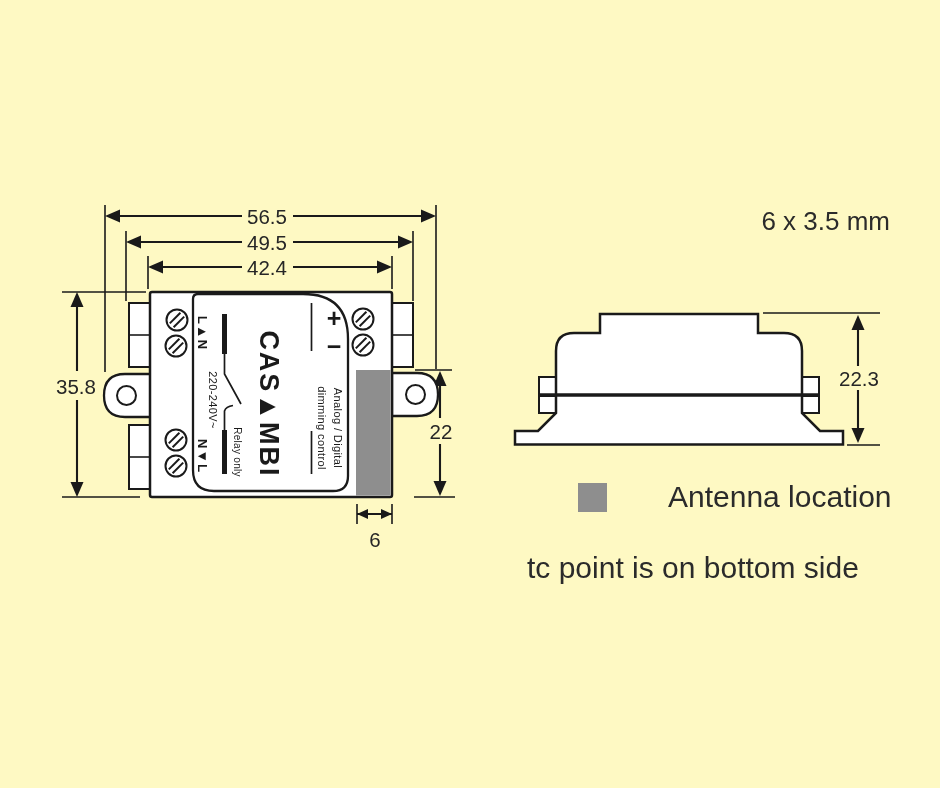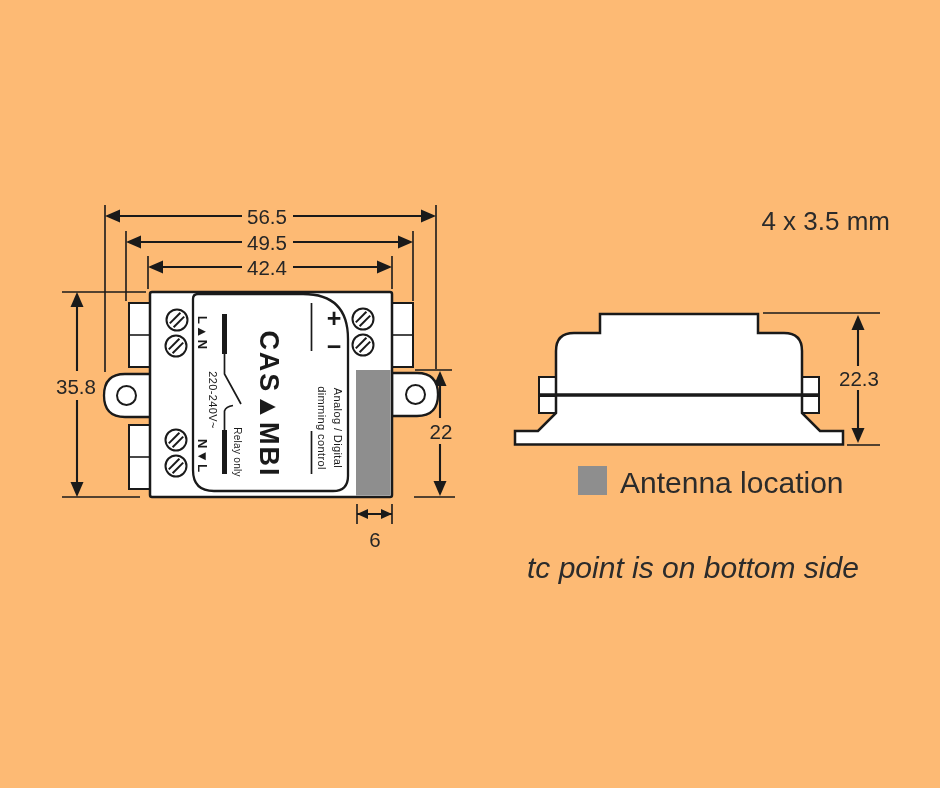--- a/index.html
+++ b/index.html
@@ -1,17 +1,17 @@
 <!DOCTYPE html>
 <html><head>
 <meta charset="utf-8">
 <style>
   html,body{margin:0;padding:0;background:#ffffff;}
   #canvas{
-    position:relative;width:940px;height:788px;background:#fdba74;overflow:hidden;
+    position:relative;width:940px;height:788px;background:#fef9c3;overflow:hidden;
     font-family:"Liberation Sans","DejaVu Sans",sans-serif;color:#2b2b2b;
   }
   .abs{position:absolute;}
   svg{position:absolute;overflow:visible;}
   
   .ext{stroke:#1a1a1a;stroke-width:1.6;fill:none;}
   .dim{stroke:#1a1a1a;stroke-width:2.1;fill:none;}
   .arr{fill:#1a1a1a;stroke:none;}
   .shape{fill:#ffffff;stroke:#1a1a1a;stroke-width:2.3;}
   .shape-thin{fill:#ffffff;stroke:#1a1a1a;stroke-width:2;}
@@ -20,24 +20,24 @@
   .seam{stroke:#1a1a1a;stroke-width:3.4;fill:none;}
   .dtxt{font-family:"Liberation Sans","DejaVu Sans",sans-serif;font-size:20.5px;fill:#262626;}
   .vtxt{font-family:"Liberation Sans","DejaVu Sans",sans-serif;fill:#1a1a1a;}
   .brand{font-size:27px;font-weight:700;letter-spacing:2px;}
   .term{font-size:13.5px;font-weight:700;letter-spacing:1px;}
   .small{font-size:11px;letter-spacing:0.4px;}
   .tiny{font-size:10px;letter-spacing:0.3px;}
   .pm{font-size:25px;font-weight:700;fill:#1a1a1a;}
   
   .mounting-note{top:204px;right:50px;text-align:right;font-size:26px;line-height:34px;color:#2b2b2b;}
-  .legend{top:466px;left:578px;display:flex;align-items:flex-start;}
+  .legend{top:480px;left:578px;display:flex;align-items:center;gap:48px;}
   .legend-swatch{width:29px;height:29px;background:#8e8e8e;margin-right:13px;}
   .legend-label{font-size:30px;color:#2b2b2b;}
-  .tc-note{top:551px;left:527px;font-size:30px;color:#2b2b2b;font-style:italic;}
+  .tc-note{top:551px;left:527px;font-size:30px;color:#2b2b2b;}
 </style>
 </head>
 <body>
 
 <div id="canvas">
 
   <svg style="left:50px;top:195px;" width="420" height="365" viewBox="50 195 420 365">
 
     <g>
       <line class="ext" x1="105" y1="205" x2="105" y2="372"></line>
@@ -201,21 +201,21 @@
       <line class="ext" x1="847" y1="445" x2="880" y2="445"></line>
       <line class="dim" x1="858" y1="320" x2="858" y2="366"></line>
       <line class="dim" x1="858" y1="390" x2="858" y2="438"></line>
       <polygon class="arr" points="858,315 851.5,330 864.5,330"></polygon>
       <polygon class="arr" points="858,443 851.5,428 864.5,428"></polygon>
       <text class="dtxt" x="859" y="378" text-anchor="middle" dominant-baseline="central">22.3</text>
     </g>
   </svg>
 
   <div class="abs mounting-note">
-    <div>4 x 3.5 mm</div>
+    <div>6 x 3.5 mm</div>
   </div>
 
   <div class="abs legend">
     <span class="legend-swatch"></span>
     <span class="legend-label">Antenna location</span>
   </div>
 
   <div class="abs tc-note">tc point is on bottom side</div>
 
 </div>

